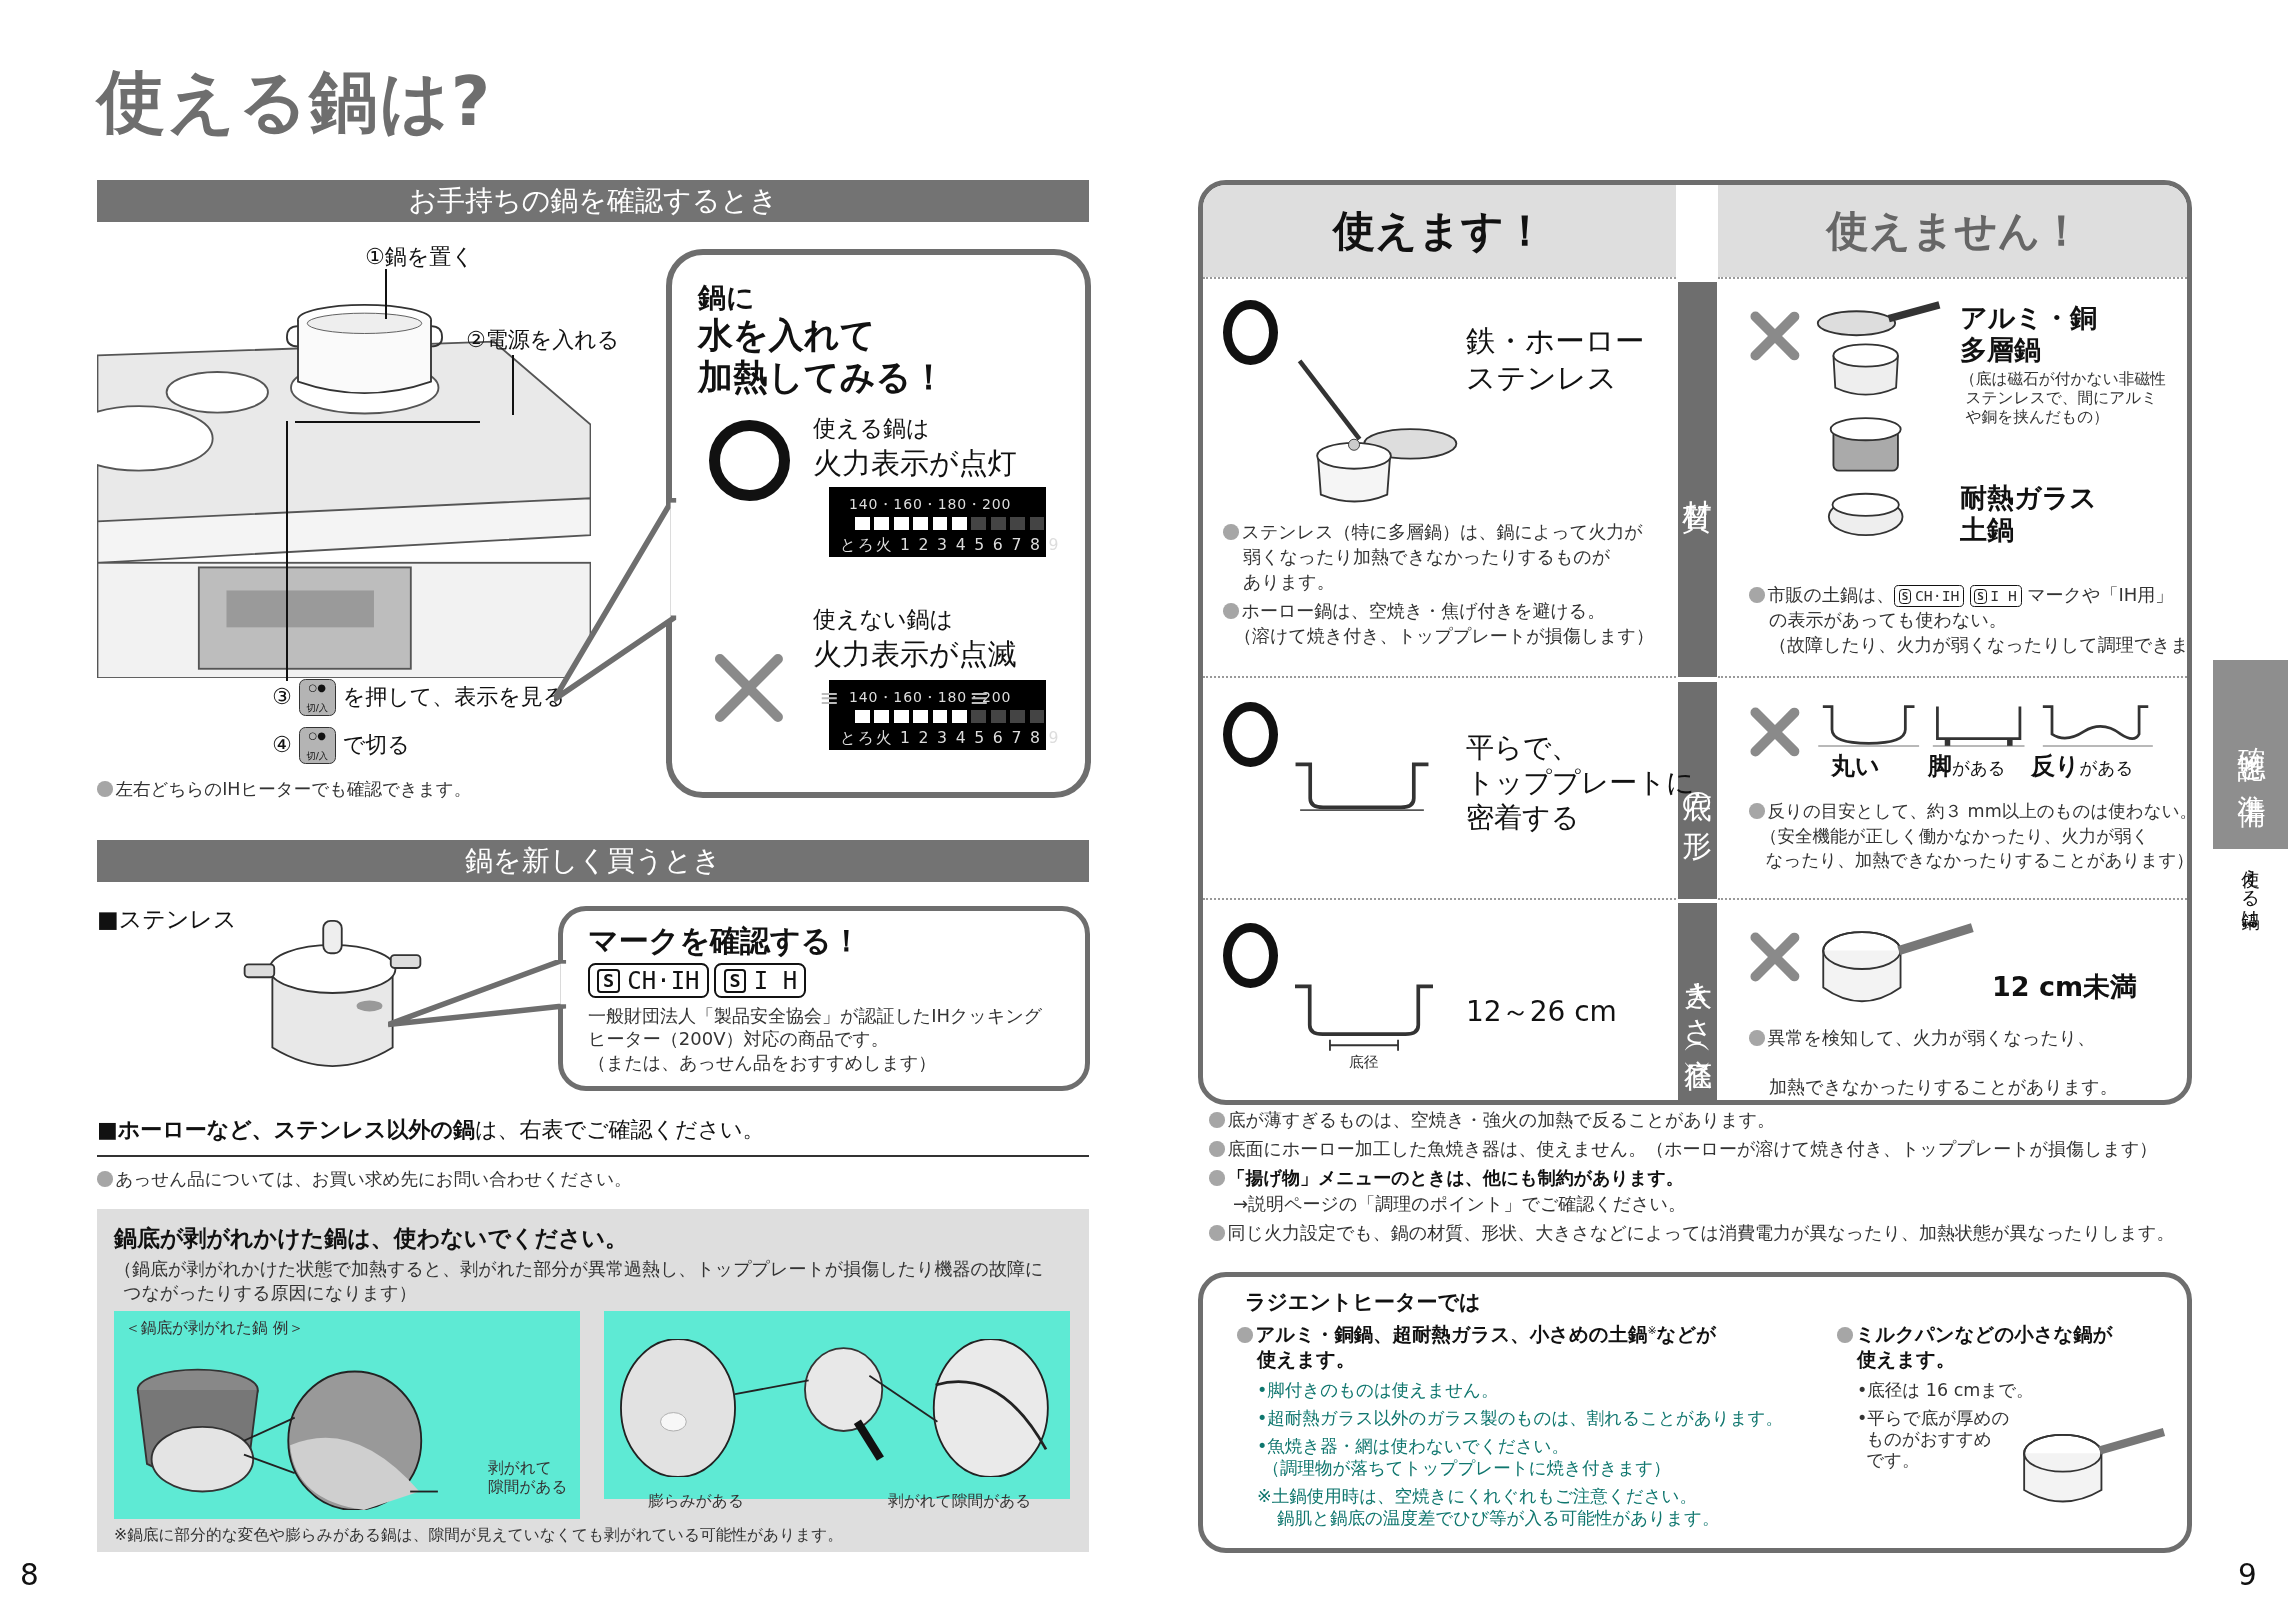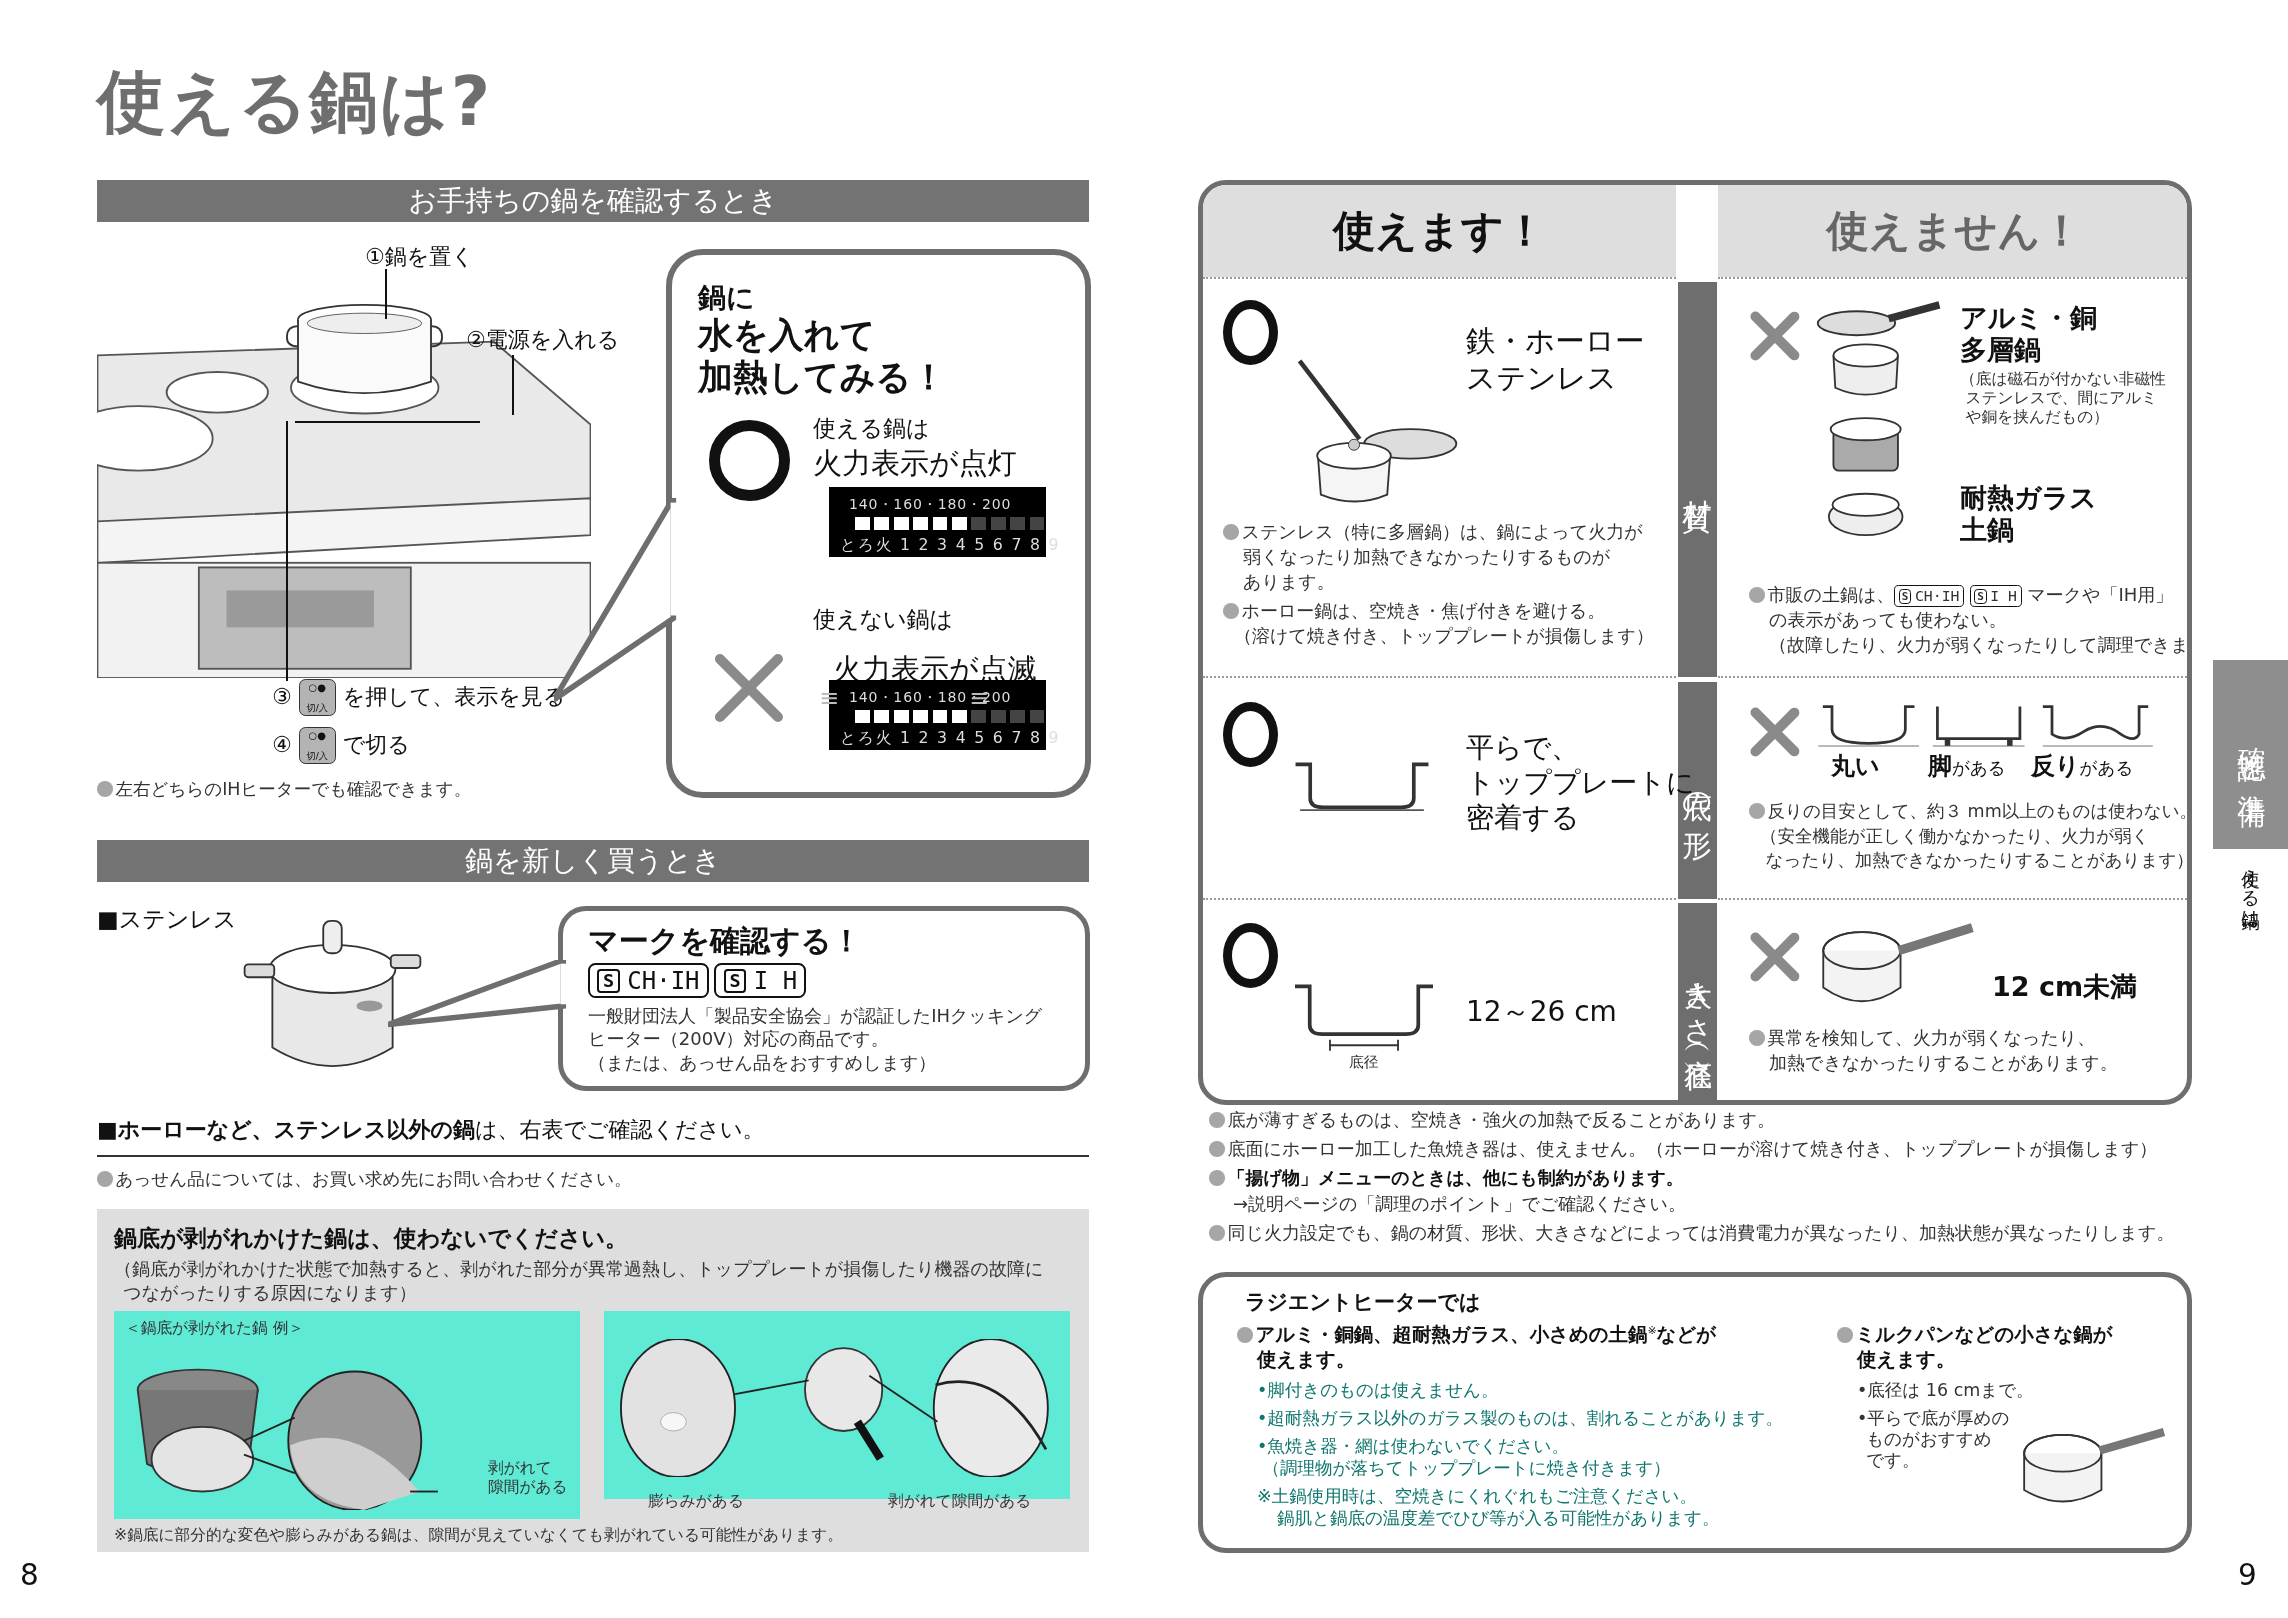--- a/index.html
+++ b/index.html
@@ -145,21 +145,21 @@
     <div class="led off"></div>
       <div class="led off"></div>
       <div class="led off"></div>
       <div class="led off"></div>
   </div>
   <div class="nums">とろ火 1  2  3  4  5  6  7  8  9</div>
 </div>
 
 <div class="ng-x" style="left:713px; top:652px; width:72px; height:72px;"></div>
 <div class="abs check-line1" style="left:813px; top:604px;">使えない鍋は</div>
-<div class="abs check-line2" style="left:813px; top:650px;margin-left:20px;">火力表示が点滅</div>
+<div class="abs check-line2" style="left:813px; top:635px;">火力表示が点滅</div>
 <div class="abs display" style="left:829px; top:680px; width:217px; height:70px;">
   <div class="scale">140・160・180・200</div>
   <div class="leds">
     <div class="led"></div>
       <div class="led"></div>
       <div class="led"></div>
       <div class="led"></div>
       <div class="led"></div>
       <div class="led"></div>
     <div class="led off"></div>
@@ -370,21 +370,21 @@
   <div class="ng-x" style="left:546px; top:746px; width:51px; height:51px;"></div>
   <svg class="abs" style="left:617px; top:738px;" width="162" height="92" viewBox="0 0 175 100">
     <ellipse cx="45" cy="30" rx="42" ry="20" fill="#fff" stroke="#333" stroke-width="2"></ellipse>
     <path d="M3 30 L3 70 Q45 100 87 70 L87 30" fill="#f3f3f3" stroke="#333" stroke-width="2"></path>
     <ellipse cx="45" cy="30" rx="42" ry="20" fill="none" stroke="#333" stroke-width="2"></ellipse>
     <line x1="85" y1="30" x2="165" y2="5" stroke="#777" stroke-width="10"></line>
   </svg>
   <div class="abs" style="left:789px; top:784px; font-size:27px; font-weight:bold;">12 cm未満</div>
   <div class="abs body-note" style="left:546px; top:840px; white-space:nowrap;">
     <div><span class="dot"></span><span>異常を検知して、火力が弱くなったり、</span></div>
-    <div style="padding-left:20px;">加熱できなかったりすることがあります。</div>
+    <div style="padding-left:20px;margin-top:24px;">加熱できなかったりすることがあります。</div>
   </div>
 </div>
 
 <div class="abs body-note" style="left:1209px; top:1111px; white-space:nowrap; line-height:1.0;">
   <div style="height:29px;"><span class="dot"></span><span>底が薄すぎるものは、空焼き・強火の加熱で反ることがあります。</span></div>
   <div style="height:29px;"><span class="dot"></span><span>底面にホーロー加工した魚焼き器は、使えません。（ホーローが溶けて焼き付き、トッププレートが損傷します）</span></div>
   <div style="height:26px; font-weight:bold; color:#111;"><span class="dot"></span><span>「揚げ物」メニューのときは、他にも制約があります。</span></div>
   <div style="height:29px; padding-left:24px;">→説明ページの「調理のポイント」でご確認ください。</div>
   <div style="height:29px;"><span class="dot"></span><span>同じ火力設定でも、鍋の材質、形状、大きさなどによっては消費電力が異なったり、加熱状態が異なったりします。</span></div>
 </div>

